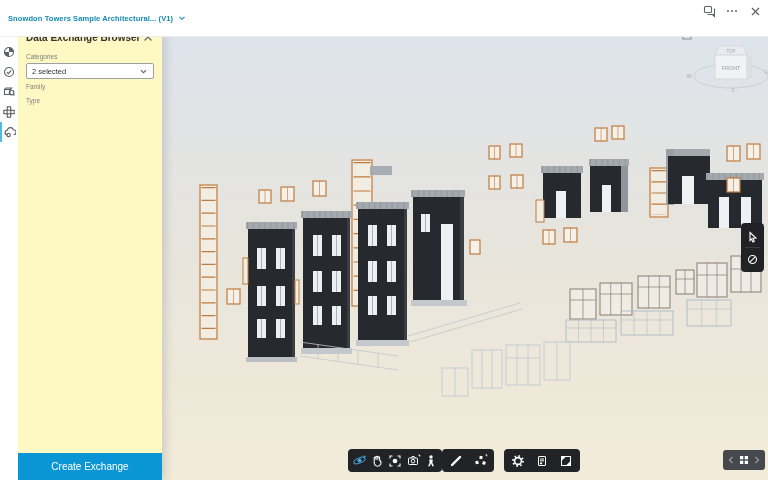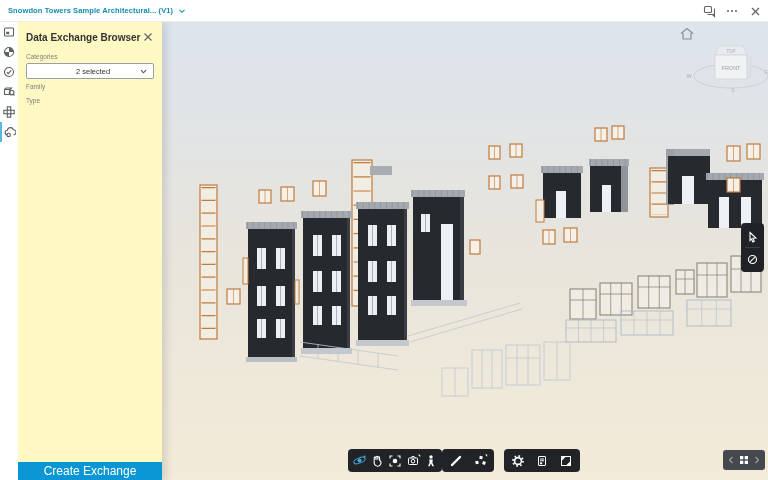--- a/index.html
+++ b/index.html
@@ -1,21 +1,21 @@
 <!DOCTYPE html>
 <html><head>
 <meta charset="utf-8">
 <style>
   * { margin:0; padding:0; box-sizing:border-box; }
   html,body { width:768px; height:480px; overflow:hidden; background:#fff;
     font-family:"Liberation Sans", sans-serif; }
   .stage { position:relative; width:768px; height:480px; background:#fff; }
 
   
-  .topbar { position:absolute; left:0; top:0; width:768px; height:22px; background:#fff;
+  .topbar { position:absolute; left:0; top:0; width:768px; height:37px; background:#fff;
     border-bottom:1px solid #ececec; display:flex; align-items:center; z-index:30; }
   .doc-title { margin-left:8px; font-size:7.5px; font-weight:bold; color:#128ab2; letter-spacing:.1px; }
   .doc-chev { margin-left:5px; display:flex; align-items:center; }
   .topbar-right { position:absolute; right:6px; top:0; height:22px; display:flex; align-items:center; gap:9px; }
   .tb-ic { width:14px; height:14px; display:flex; align-items:center; justify-content:center; color:#5f6368; cursor:pointer; }
 
   
   .rail { position:absolute; left:0; top:22px; width:18px; height:458px; background:#fff; z-index:25; }
   .rail-item { width:18px; height:20px; display:flex; align-items:center; justify-content:center; cursor:pointer; }
   .rail-item.active { border-left:2px solid #57b8e4; }
@@ -23,23 +23,23 @@
   
   .panel { position:absolute; left:18px; top:22px; width:144px; height:458px; background:#fef9c3;
     box-shadow:4px 0 8px rgba(60,64,70,.16); z-index:20; }
   .panel-head { display:flex; align-items:center; justify-content:space-between; padding:9px 8px 6px 8px; }
   .panel-title { font-size:10px; font-weight:bold; color:#333; }
   .panel-close { width:12px; height:12px; display:flex; align-items:center; justify-content:center; cursor:pointer; }
   .field { padding:4px 8px 0 8px; }
   .field-label { font-size:6.5px; color:#808080; margin-bottom:3px; }
   .select { width:128px; height:16px; border:1px solid #9aa0a5; border-radius:2px; background:#fff;
     display:flex; align-items:center; justify-content:space-between; padding:0 5px; cursor:pointer; }
-  .select-value { font-size:7.5px; color:#333;margin-left:44px; }
-  .create-btn { position:absolute; left:0; bottom:0; width:144px; height:18px; background:#0a96d4;
-    color:#fff; font-size:12px; border:none; display:flex; align-items:center; justify-content:center;
+  .select-value { font-size:7.5px; color:#333; }
+  .create-btn { position:absolute; left:0; bottom:0; width:144px; height:27px; background:#0a96d4;
+    color:#fff; font-size:10px; border:none; display:flex; align-items:center; justify-content:center;
     cursor:pointer; font-family:"Liberation Sans", sans-serif; }
 
   
   .viewport { position:absolute; left:162px; top:22px; width:606px; height:458px; z-index:1; }
   .viewport svg { display:block; }
 
   
   .dgroup { position:absolute; background:#212326; border-radius:4px; display:flex; align-items:center;
     padding:2px; z-index:28; }
   .dbtn { width:18px; height:19px; display:flex; align-items:center; justify-content:center;

